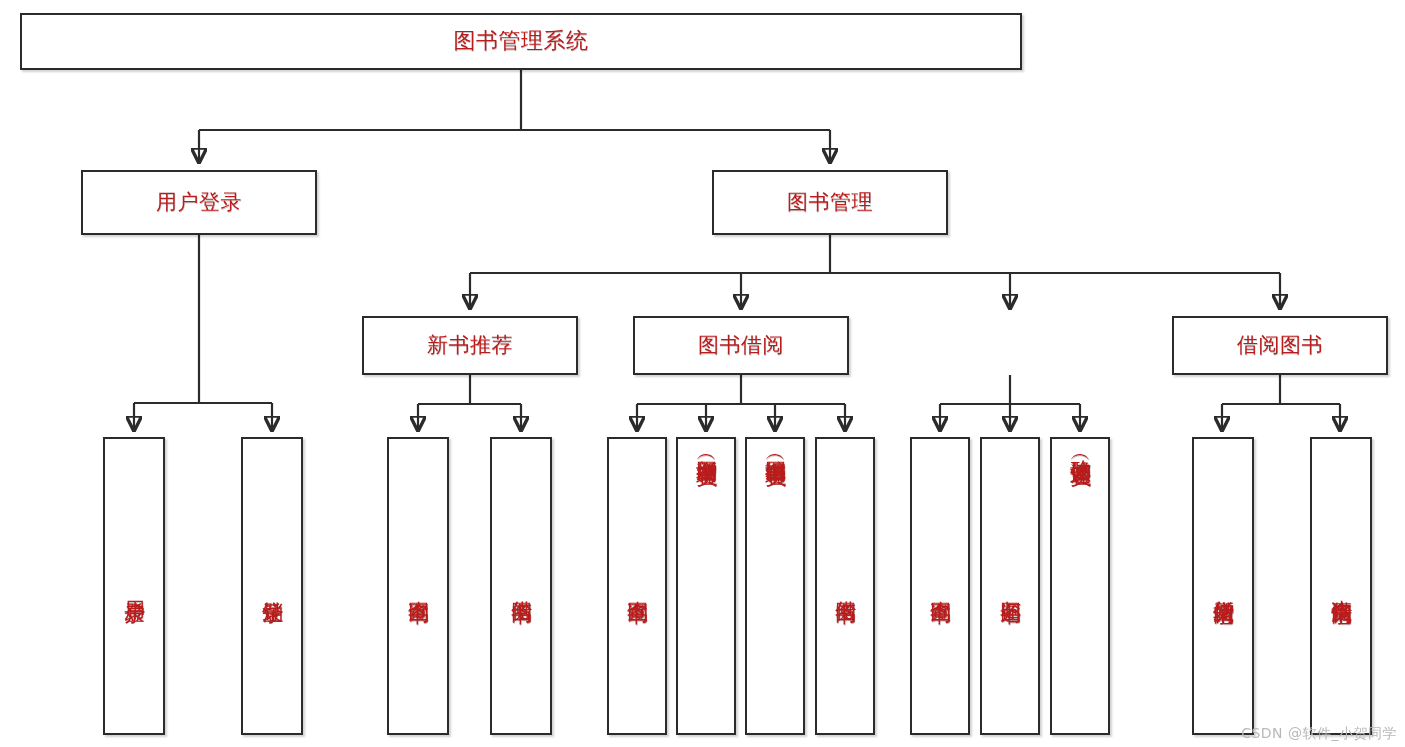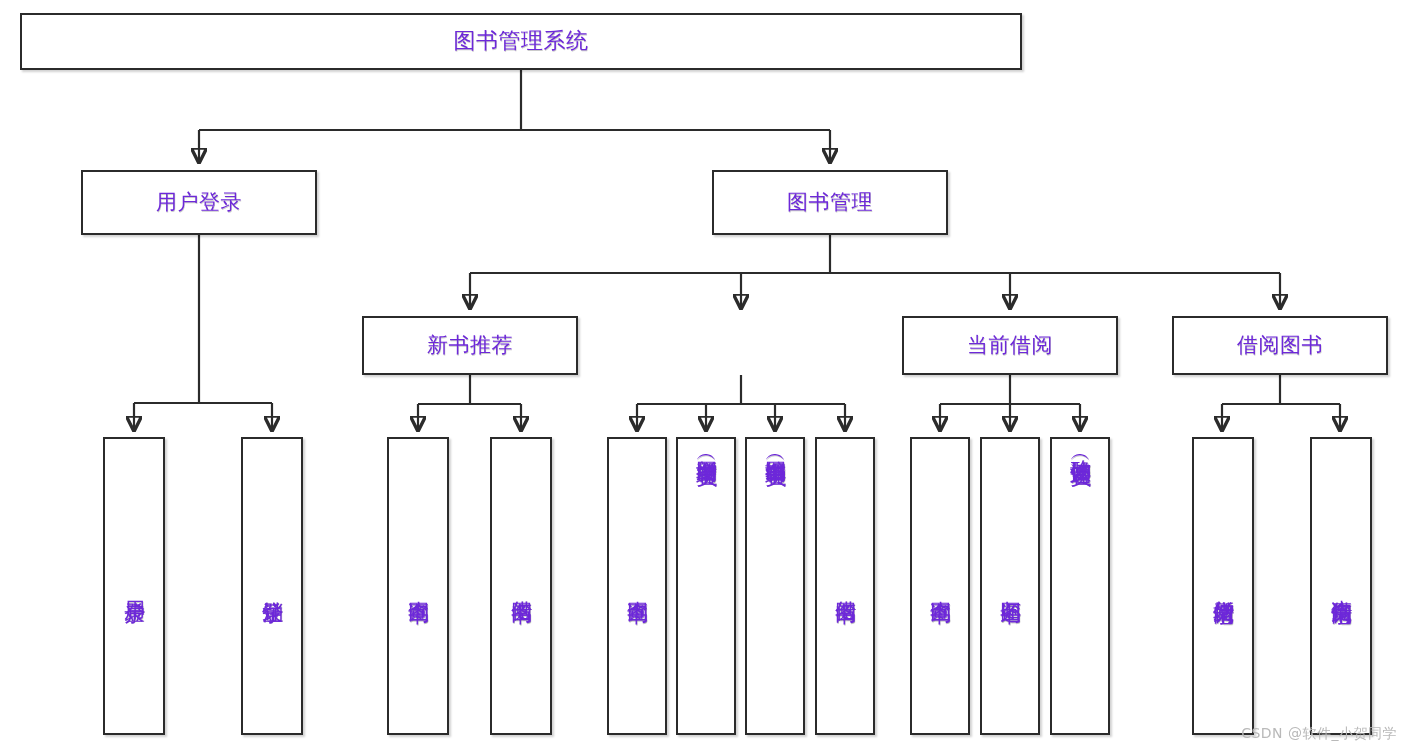--- a/index.html
+++ b/index.html
@@ -19,21 +19,21 @@
   }
   .node {
     position: absolute;
     box-sizing: border-box;
     border: 2px solid #2b2b2b;
     background: #ffffff;
     box-shadow: 2px 2px 2px rgba(0,0,0,0.18);
     display: flex;
     align-items: center;
     justify-content: center;
-    color: #6d28d9;
+    color: #b91c1c;
   }
   .node .label {
     font-size: 21px;
     line-height: 1.12;
     letter-spacing: 0.5px;
     white-space: nowrap;
     text-shadow: 0.5px 0.5px 0 rgba(160,160,160,0.55);
   }
   .node.root .label { font-size: 22px; }
   .node.vertical {
@@ -136,22 +136,22 @@
   <div class="node" style="left:81px; top:170px; width:236px; height:65px;">
     <span class="label">用户登录</span>
   </div>
   <div class="node" style="left:712px; top:170px; width:236px; height:65px;">
     <span class="label">图书管理</span>
   </div>
 
   <div class="node" style="left:362px; top:316px; width:216px; height:59px;">
     <span class="label">新书推荐</span>
   </div>
-  <div class="node" style="left:902px; top:316px; width:216px; height:59px;">
-    <span class="label">当前借阅</span>
+  <div class="node" style="left:633px; top:316px; width:216px; height:59px;">
+    <span class="label">图书借阅</span>
   </div>
   <div class="node" style="left:1172px; top:316px; width:216px; height:59px;">
     <span class="label">借阅图书</span>
   </div>
 
   <div class="node vertical centered" style="left:103px; top:437px; width:62px; height:298px;">
     <span class="label">用户登录</span>
   </div>
   <div class="node vertical centered" style="left:241px; top:437px; width:62px; height:298px;">
     <span class="label">注销登录</span>

